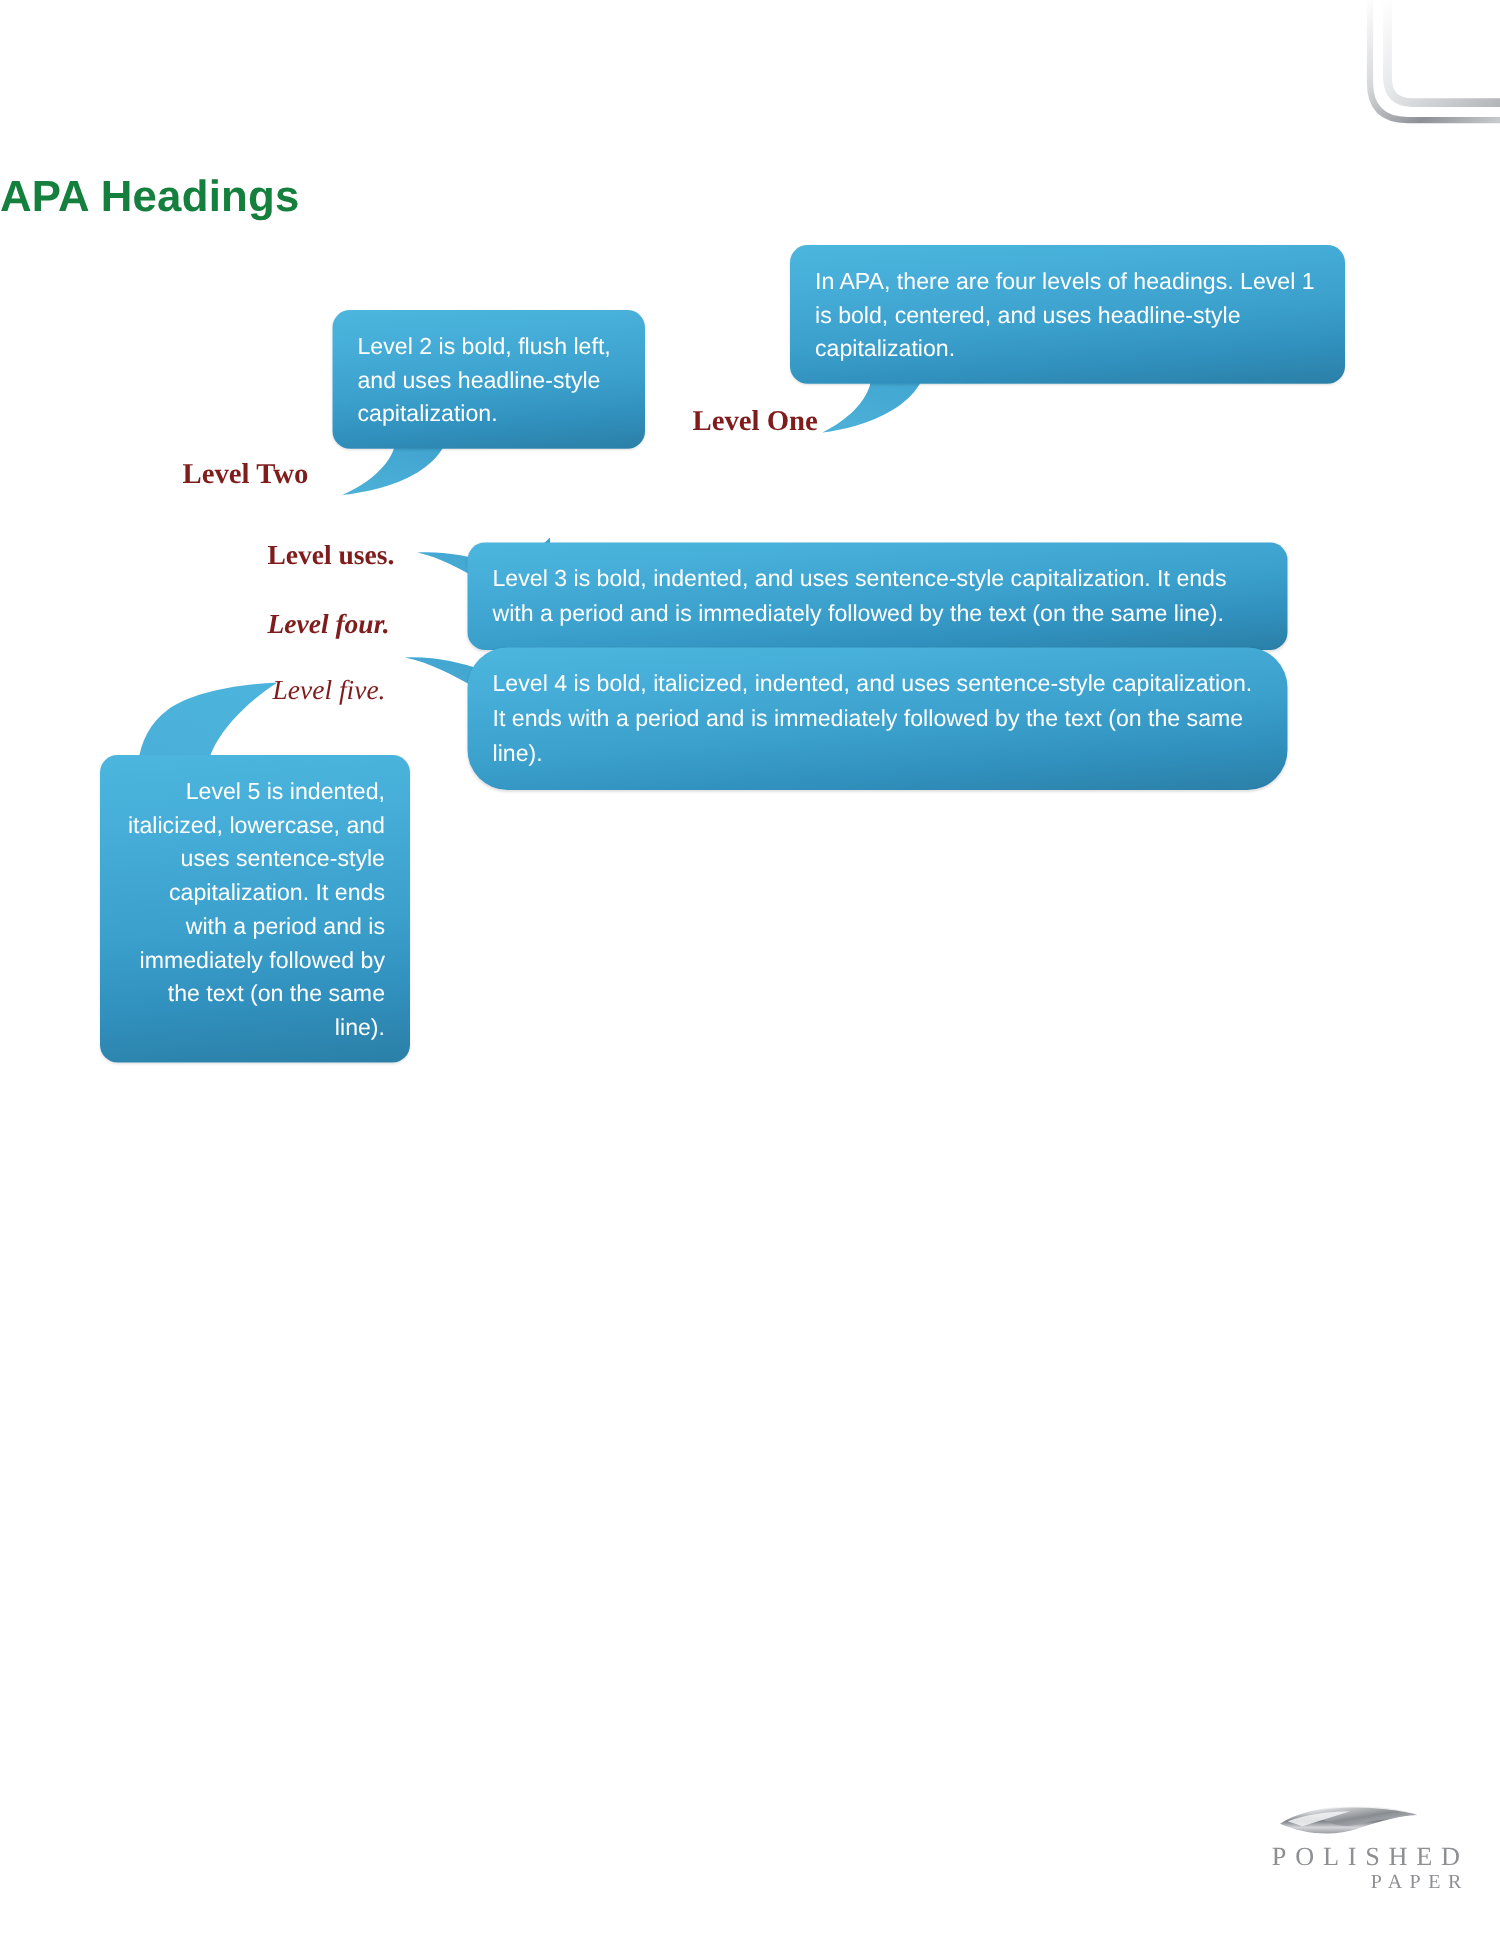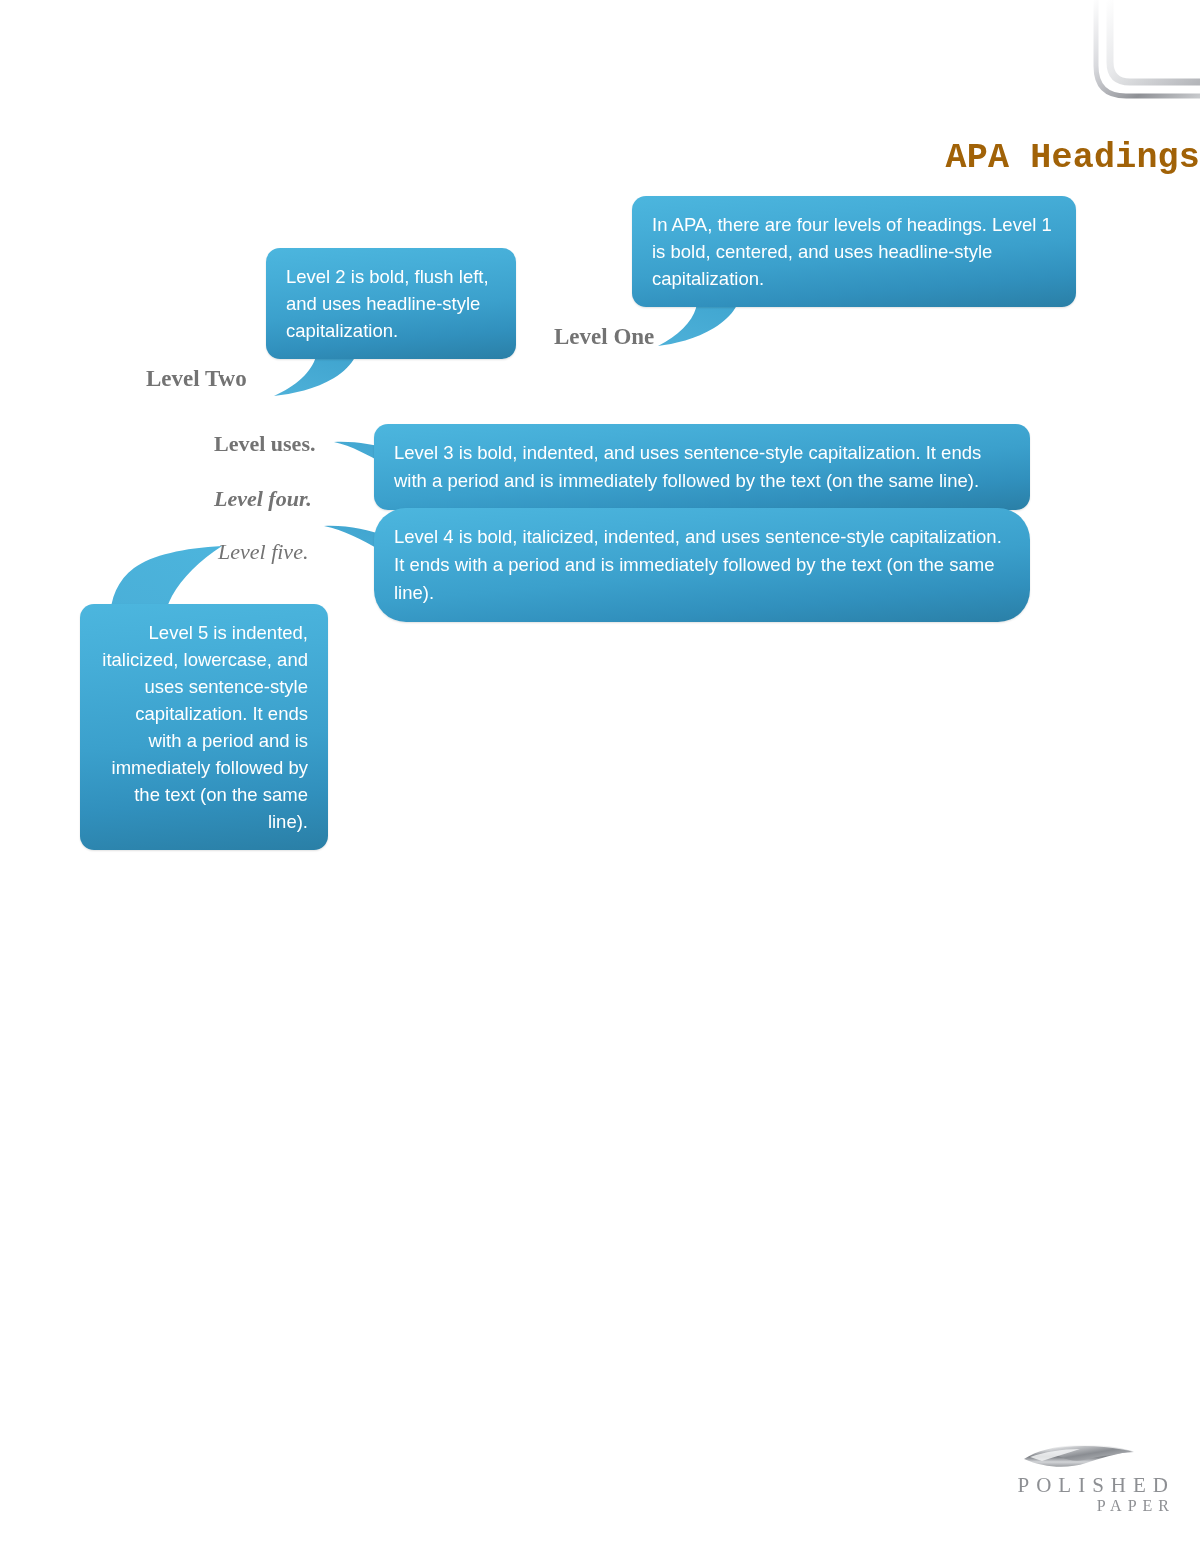--- a/index.html
+++ b/index.html
@@ -27,59 +27,60 @@
     height: 120px;
     pointer-events: none;
   }
 
   
   #page-title {
     position: absolute;
     top: 138px;
     left: 0;
     width: 1200px;
-    text-align: right;
-    font-family: Liberation Mono, monospace;
+    text-align: left;
+    font-family: Liberation Sans, sans-serif;
     font-weight: bold;
     font-size: 35px;
     letter-spacing: 0.2px;
-    color: #a16207;
+    color: #15803d;
   }
 
   
   .bubble {
     position: absolute;
     box-sizing: border-box;
     border-radius: 14px;
     color: #ffffff;
     font-family: "Liberation Sans", sans-serif;
     font-size: 18.5px;
     line-height: 27px;
     padding: 15px 20px 15px 20px;
     background: linear-gradient(175deg, #4cb6de 0%, #46aed8 22%, #3ba0cc 55%, #3190bd 78%, #2a7fa6 100%);
     box-shadow: 0 1px 2px rgba(0,0,0,0.12);
     z-index: 3;
   }
   .bubble.wide {
     font-size: 18.5px;
     line-height: 28px;
+    margin-top: 10px;
   }
 
   
   .tail {
     position: absolute;
     z-index: 2;
     pointer-events: none;
   }
 
   
   .heading-label {
     position: absolute;
     font-family: "Liberation Serif", "DejaVu Serif", serif;
-    color: #737373;
+    color: #7f1d1d;
     white-space: nowrap;
     z-index: 4;
     text-align: center;
   }
   .lvl1-label { font-weight: bold; font-size: 23px; }
   .lvl2-label { font-weight: bold; font-size: 23px; }
   .lvl3-label { font-weight: bold; font-size: 22px; }
   .lvl4-label { font-weight: bold; font-style: italic; font-size: 22px; }
   .lvl5-label { font-style: italic; font-weight: normal; font-size: 22px; }
 

